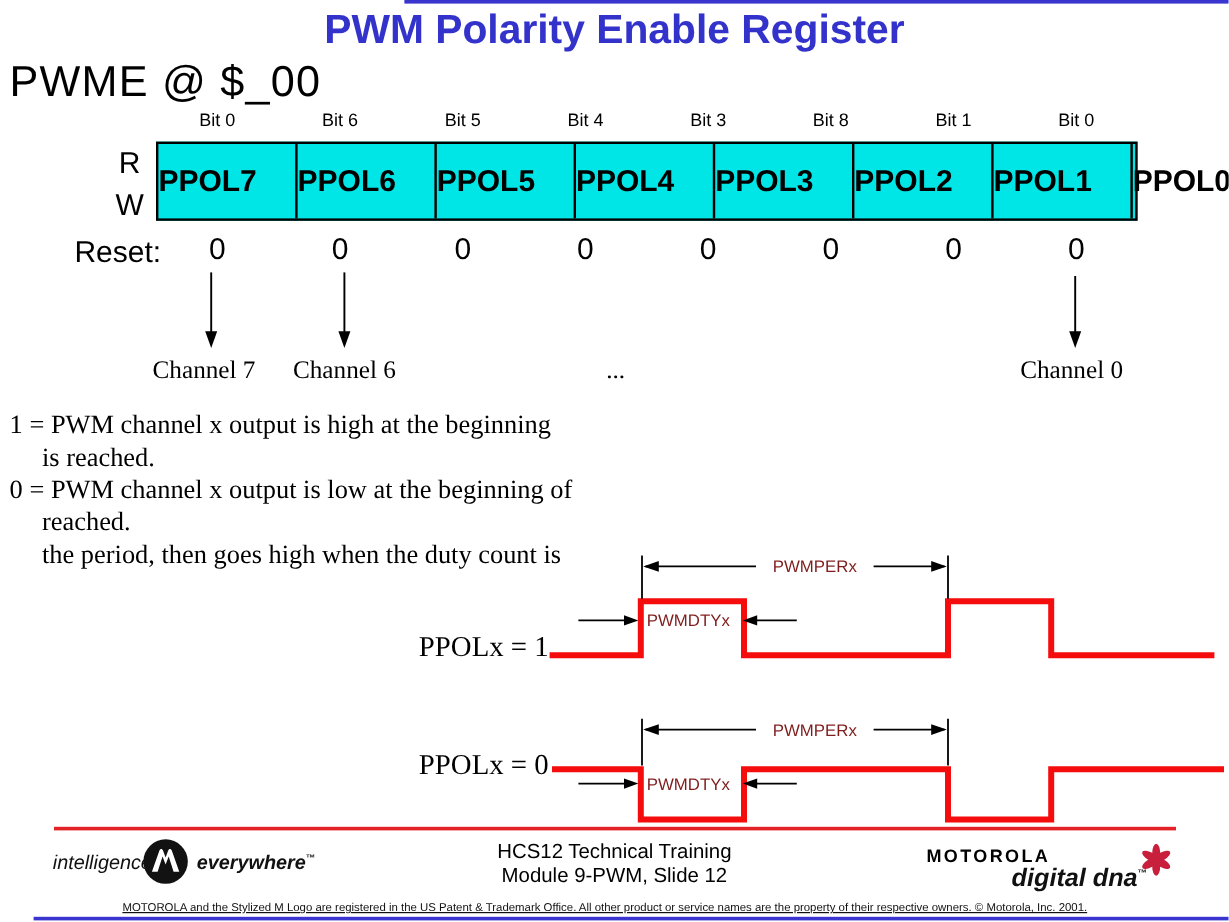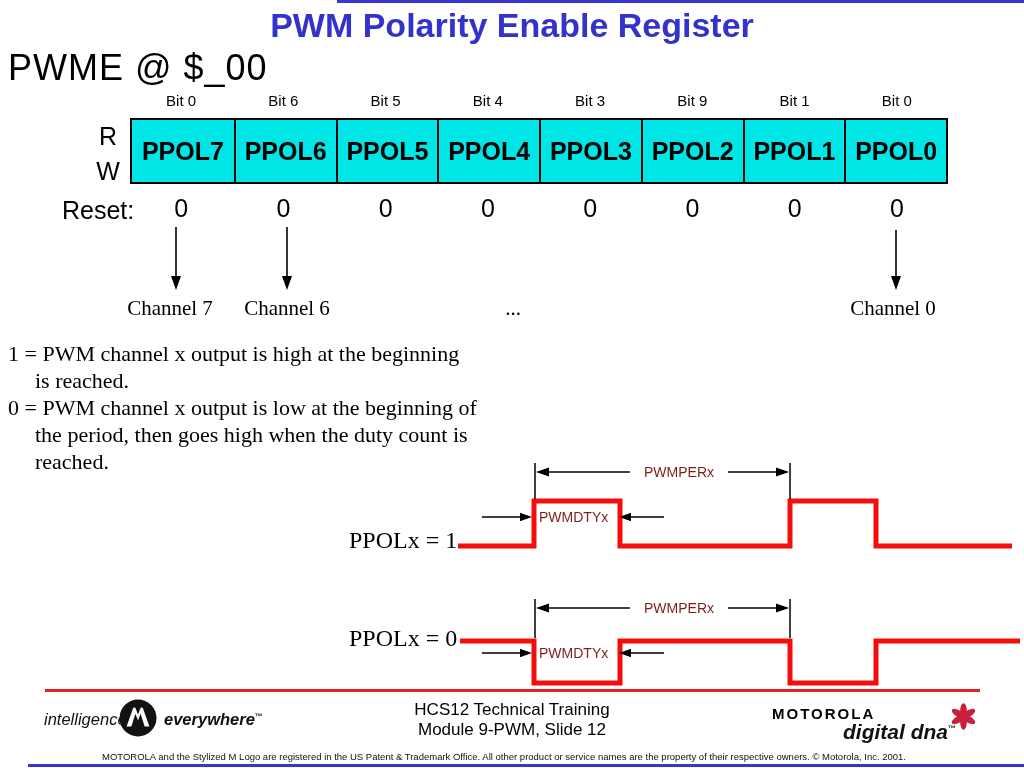--- a/index.html
+++ b/index.html
@@ -14,21 +14,21 @@
            font-weight:bold; color:#3333cc; }
   .reg-addr { left:8px; top:47px; font-size:36px; letter-spacing:1px; color:#000; }
 
   .bit-row { left:130px; top:92px; width:818px; display:grid;
              grid-template-columns:repeat(8,1fr); font-size:15px; color:#000; }
   .bit-row span { text-align:center; }
 
   .rw { font-size:25px; color:#000; width:26px; text-align:center; }
   .reg-table { left:130px; top:118px; width:818px; height:66px; display:grid;
                grid-template-columns:repeat(8,1fr); background:#00e5e6;
-               border:2px solid #000; box-sizing:border-box; }
+               border:2px solid #000; box-sizing:border-box;gap:32px; }
   .reg-cell { display:flex; align-items:center; justify-content:center;
               font-weight:bold; font-size:25px; border-left:2px solid #000; color:#000; }
   .reg-cell:first-child { border-left:none; }
 
   .reset-label { left:62px; top:196px; font-size:25px; color:#000; }
   .reset-row { left:130px; top:194px; width:818px; display:grid;
                grid-template-columns:repeat(8,1fr); font-size:25px; text-align:center; color:#000; }
 
   .serif { font-family:"Liberation Serif", serif; }
   .channel { font-size:21px; text-align:center; width:130px; top:296px; color:#000; }
@@ -45,40 +45,40 @@
   .intel-text { font-style:italic; font-size:16.5px; color:#111; top:710px; }
   .m-circle { left:119px; top:699px; width:38px; height:38px; }
   .tm-sup { font-size:8px; vertical-align:super; font-style:normal; }
   .center-foot { left:312px; top:700px; width:400px; text-align:center;
                  font-size:17px; line-height:20px; color:#000; }
   .moto-word { left:772px; top:705px; font-size:15px; font-weight:bold;
                letter-spacing:2px; color:#000; }
   .ddna { left:843px; top:720px; font-size:21px; font-style:italic; font-weight:bold;
           color:#111; }
   .flower { left:950px; top:703px; width:27px; height:27px; }
-  .copyright { left:0; top:751px; width:1008px; text-align:center; font-size:9.5px; color:#111; }
+  .copyright { left:0; top:751px; width:1008px; text-align:center; font-size:9.5px; color:#111;text-decoration:underline; }
 </style>
 </head>
 <body>
 
 <div class="slide">
 
   <div class="abs border-top"></div>
   <div class="abs border-bottom"></div>
 
   <div class="abs title">PWM Polarity Enable Register</div>
   <div class="abs reg-addr">PWME @ $_00</div>
 
   <div class="abs bit-row">
     <span>Bit 0</span>
     <span>Bit 6</span>
     <span>Bit 5</span>
     <span>Bit 4</span>
     <span>Bit 3</span>
-    <span>Bit 9</span>
+    <span>Bit 8</span>
     <span>Bit 1</span>
     <span>Bit 0</span>
   </div>
 
   <div class="abs rw" style="left:95px; top:122px;">R</div>
   <div class="abs rw" style="left:95px; top:157px;">W</div>
 
   <div class="abs reg-table">
     <div class="reg-cell">PPOL7</div>
     <div class="reg-cell">PPOL6</div>
@@ -148,22 +148,22 @@
 
   <div class="abs serif channel lbl" style="left:105px;">Channel 7</div>
   <div class="abs serif channel lbl" style="left:222px;">Channel 6</div>
   <div class="abs serif channel lbl" style="left:448px;">...</div>
   <div class="abs serif channel lbl" style="left:828px;">Channel 0</div>
 
   <div class="abs serif desc lbl">
     <div>1 = PWM channel x output is high at the beginning</div>
     <div class="ind">is reached.</div>
     <div>0 = PWM channel x output is low at the beginning of</div>
+    <div class="ind">reached.</div>
     <div class="ind">the period, then goes high when the duty count is</div>
-    <div class="ind">reached.</div>
   </div>
 
   <div class="abs serif ppol-label lbl" style="left:349px; top:527px;">PPOLx = 1</div>
   <div class="abs dim-label lbl" style="left:630px; top:464px; width:94px; text-align:center;">PWMPERx</div>
   <div class="abs dim-label lbl" style="left:537px; top:509px;">PWMDTYx</div>
 
   <div class="abs serif ppol-label lbl" style="left:349px; top:625px;">PPOLx = 0</div>
   <div class="abs dim-label lbl" style="left:630px; top:600px; width:94px; text-align:center;">PWMPERx</div>
   <div class="abs dim-label lbl" style="left:537px; top:645px;">PWMDTYx</div>
 

